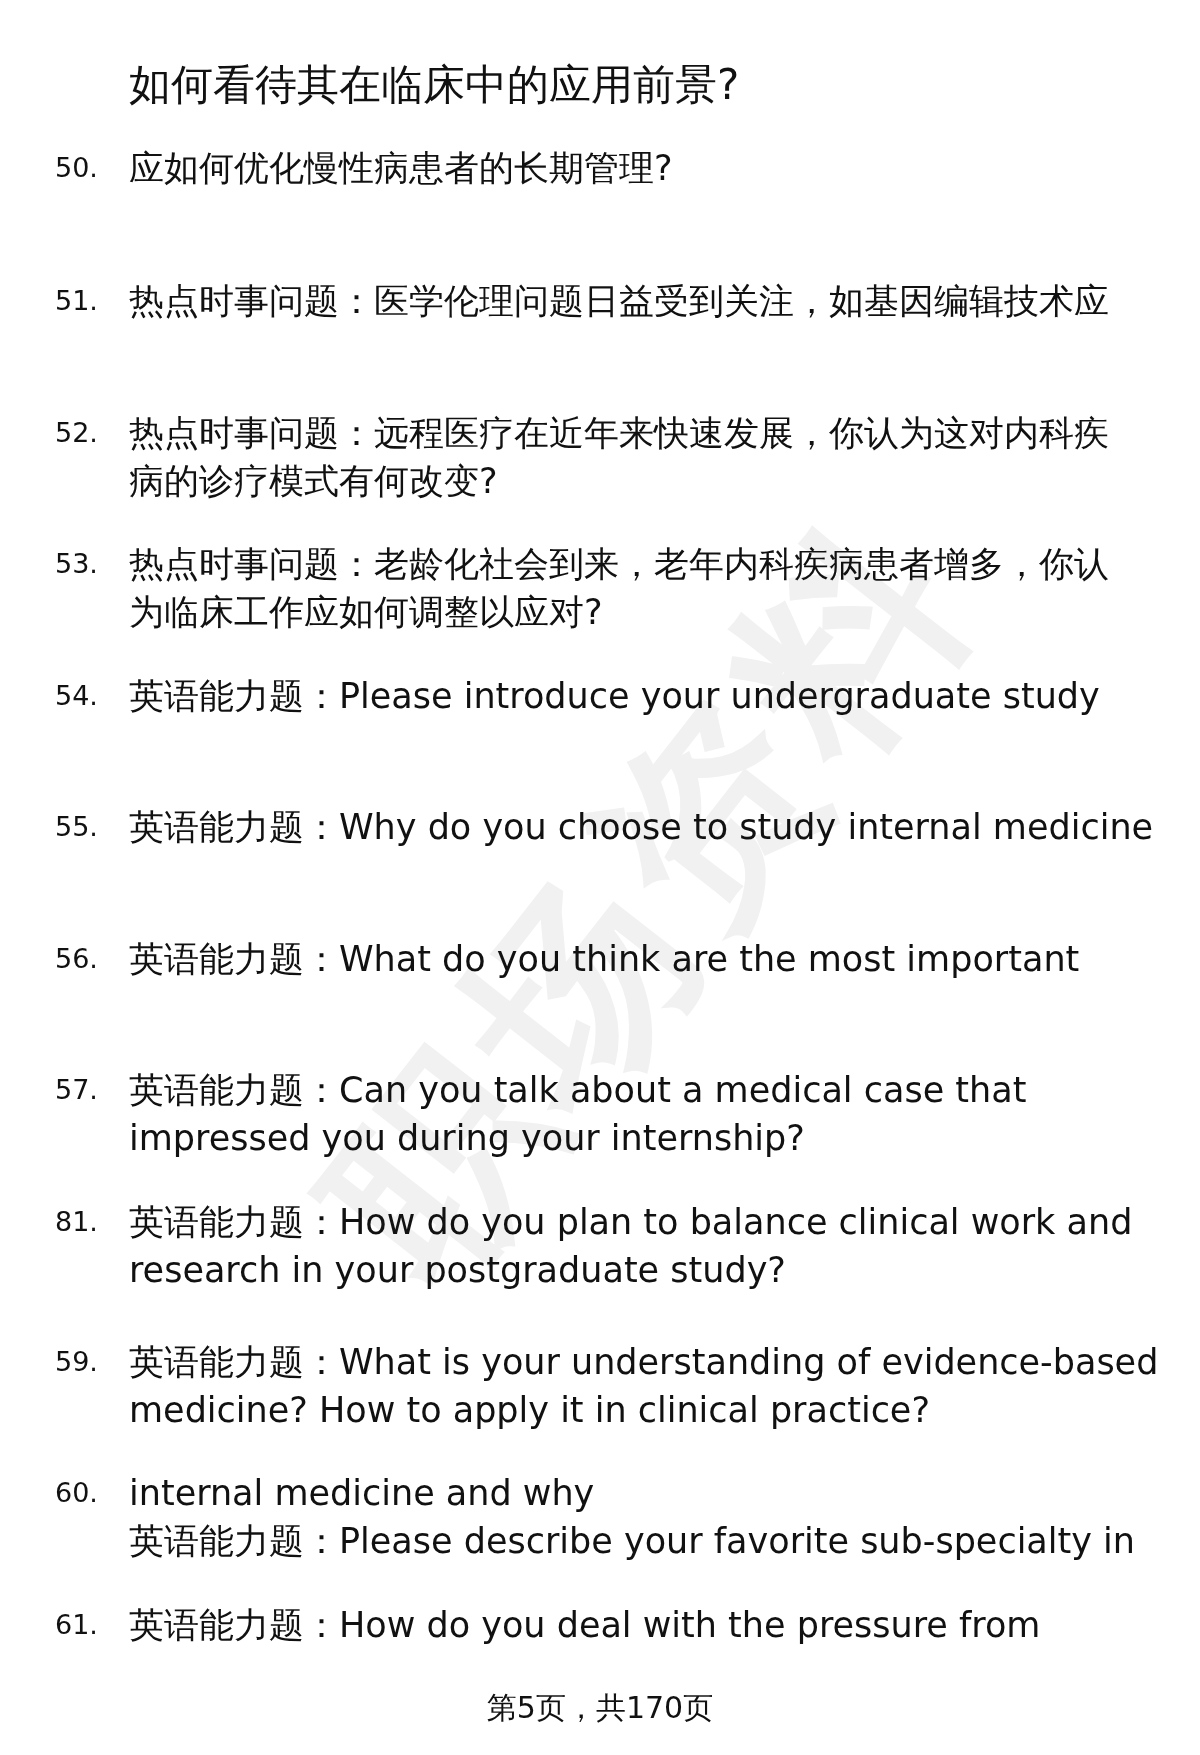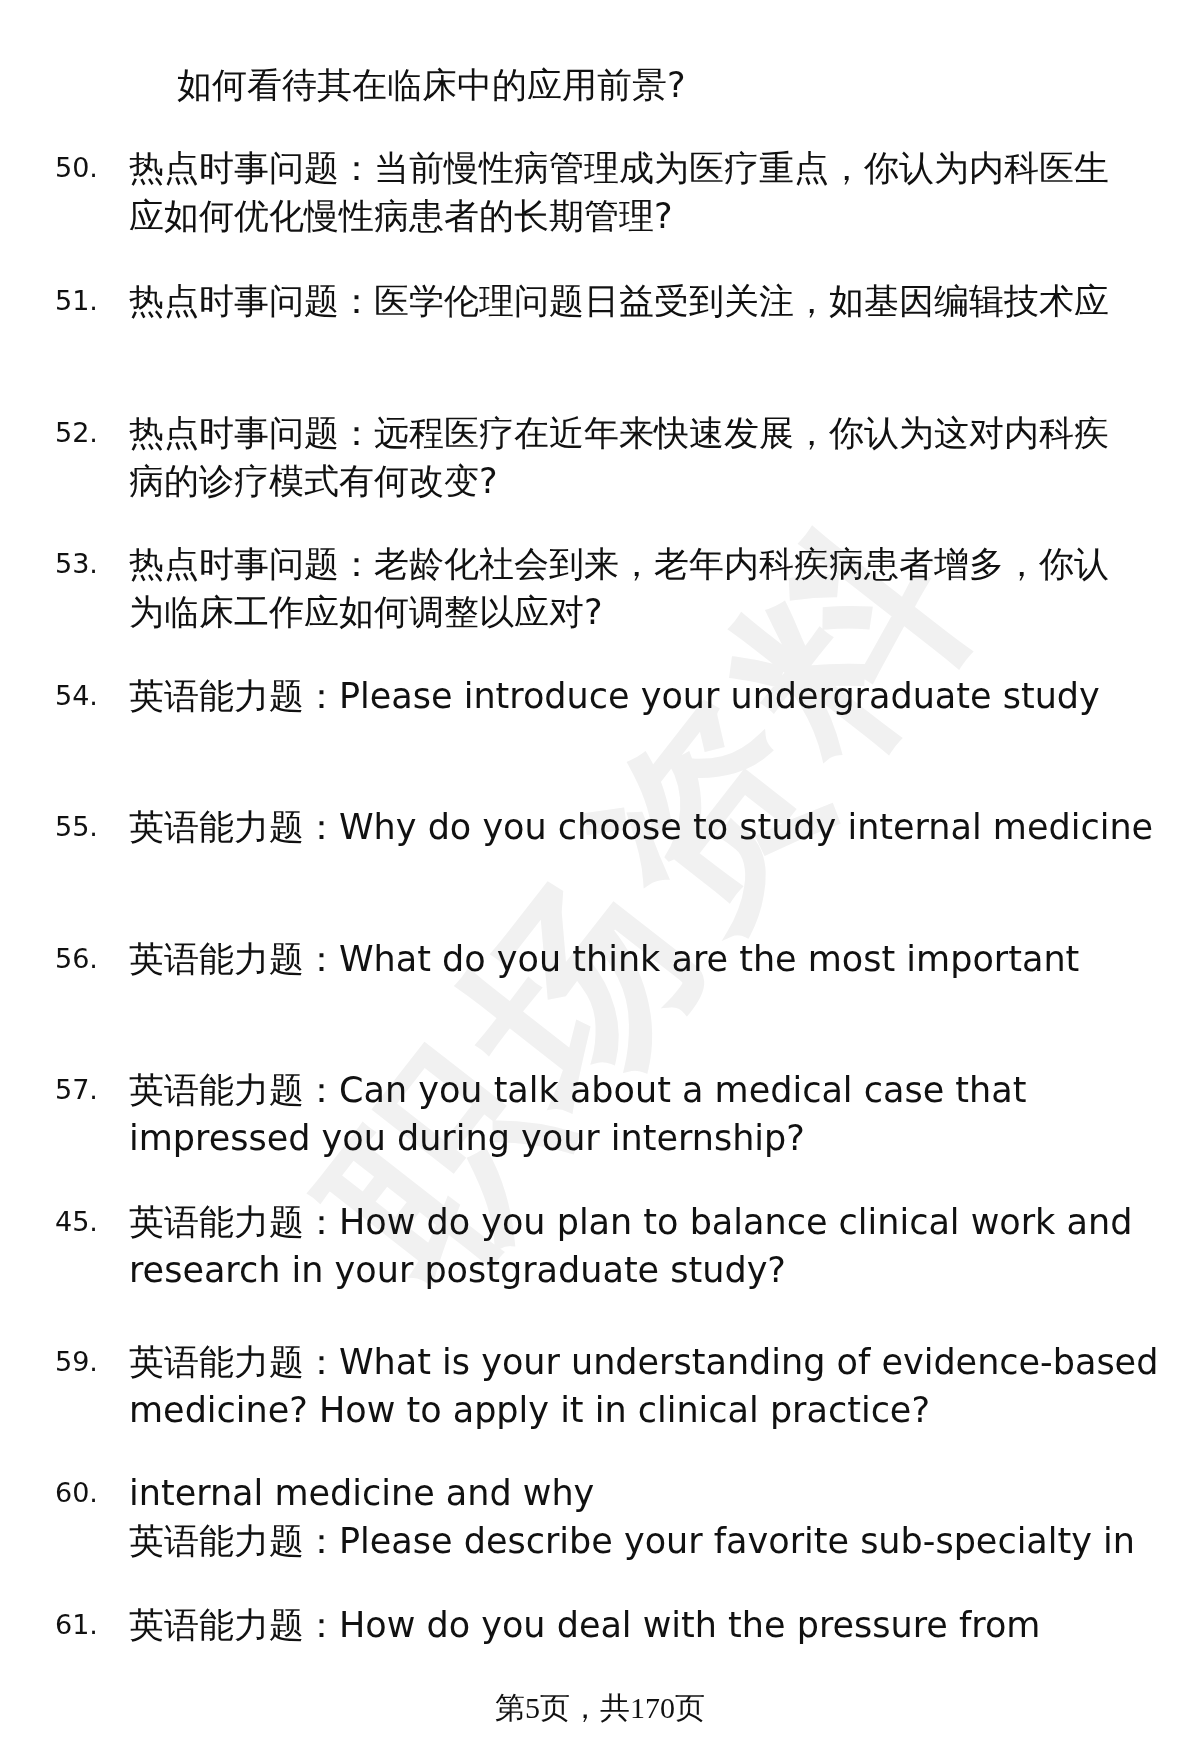--- a/index.html
+++ b/index.html
@@ -35,24 +35,23 @@
       position: absolute;
       left: 0;
       top: 0;
       width: 1200px;
       z-index: 1;
     }
     .cont-line {
       position: absolute;
       left: 129px;
       top: 61px;
-      font-size: 35px;
+      font-size: 42px;
       line-height: 48px;
       white-space: nowrap;
-      margin-left: 48px;
     }
     .item {
       position: absolute;
       left: 0;
       width: 1200px;
     }
     .item .num {
       position: absolute;
       left: 55px;
       top: 0;
@@ -72,36 +71,34 @@
       white-space: nowrap;
     }
     .footer {
       position: absolute;
       left: 0;
       top: 1688px;
       width: 1200px;
       text-align: center;
       font-size: 30px;
       line-height: 40px;
-      font-family: Liberation Serif, serif;
     }
   </style>
 </head>
 <body>
 
 <div class="watermark">职场资料</div>
 
 <div class="content">
 
   <div class="cont-line">如何看待其在临床中的应用前景?</div>
 
   <div class="item" style="top:144px">
     <span class="num">50.</span>
     <div class="text">
-      <span class="l">热点时事问题：当前慢性病管理成为医疗重点，你认为内科医生</span>
       <span class="l">应如何优化慢性病患者的长期管理?</span>
     </div>
   </div>
 
   <div class="item" style="top:277px">
     <span class="num">51.</span>
     <div class="text">
       <span class="l">热点时事问题：医学伦理问题日益受到关注，如基因编辑技术应</span>
     </div>
   </div>
@@ -145,21 +142,21 @@
 
   <div class="item" style="top:1066px">
     <span class="num">57.</span>
     <div class="text">
       <span class="l">英语能力题：Can you talk about a medical case that</span>
       <span class="l">impressed you during your internship?</span>
     </div>
   </div>
 
   <div class="item" style="top:1198px">
-    <span class="num">45.</span>
+    <span class="num">81.</span>
     <div class="text">
       <span class="l">英语能力题：How do you plan to balance clinical work and</span>
       <span class="l">research in your postgraduate study?</span>
     </div>
   </div>
 
   <div class="item" style="top:1338px">
     <span class="num">59.</span>
     <div class="text">
       <span class="l">英语能力题：What is your understanding of evidence-based</span>

